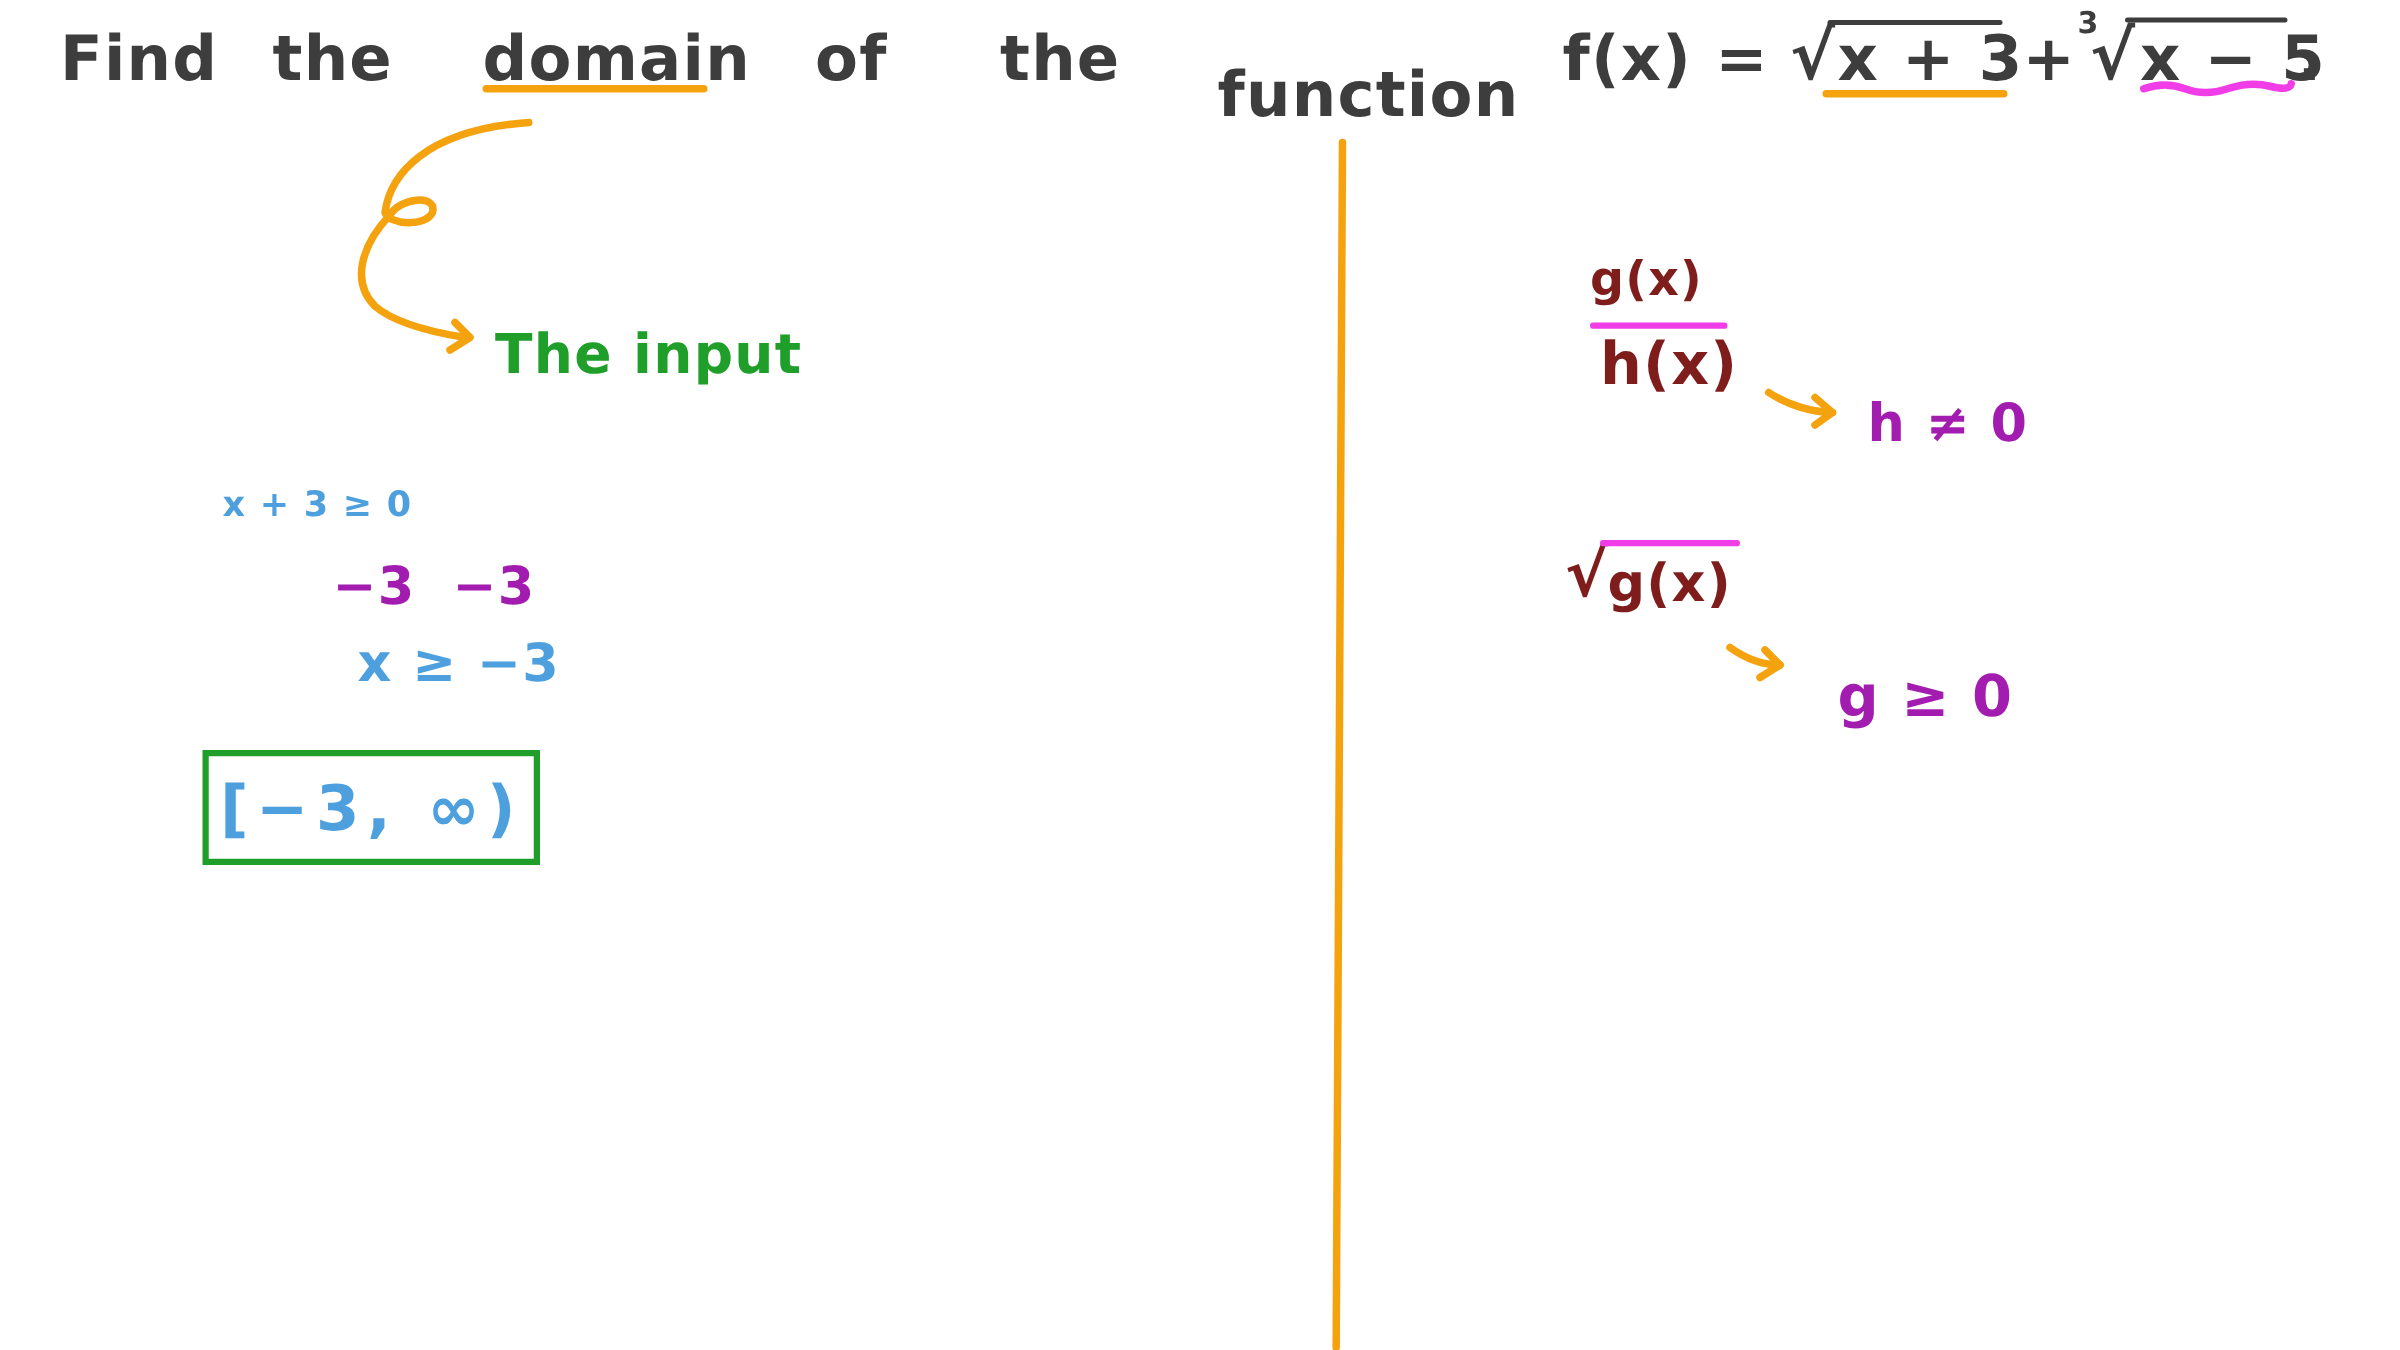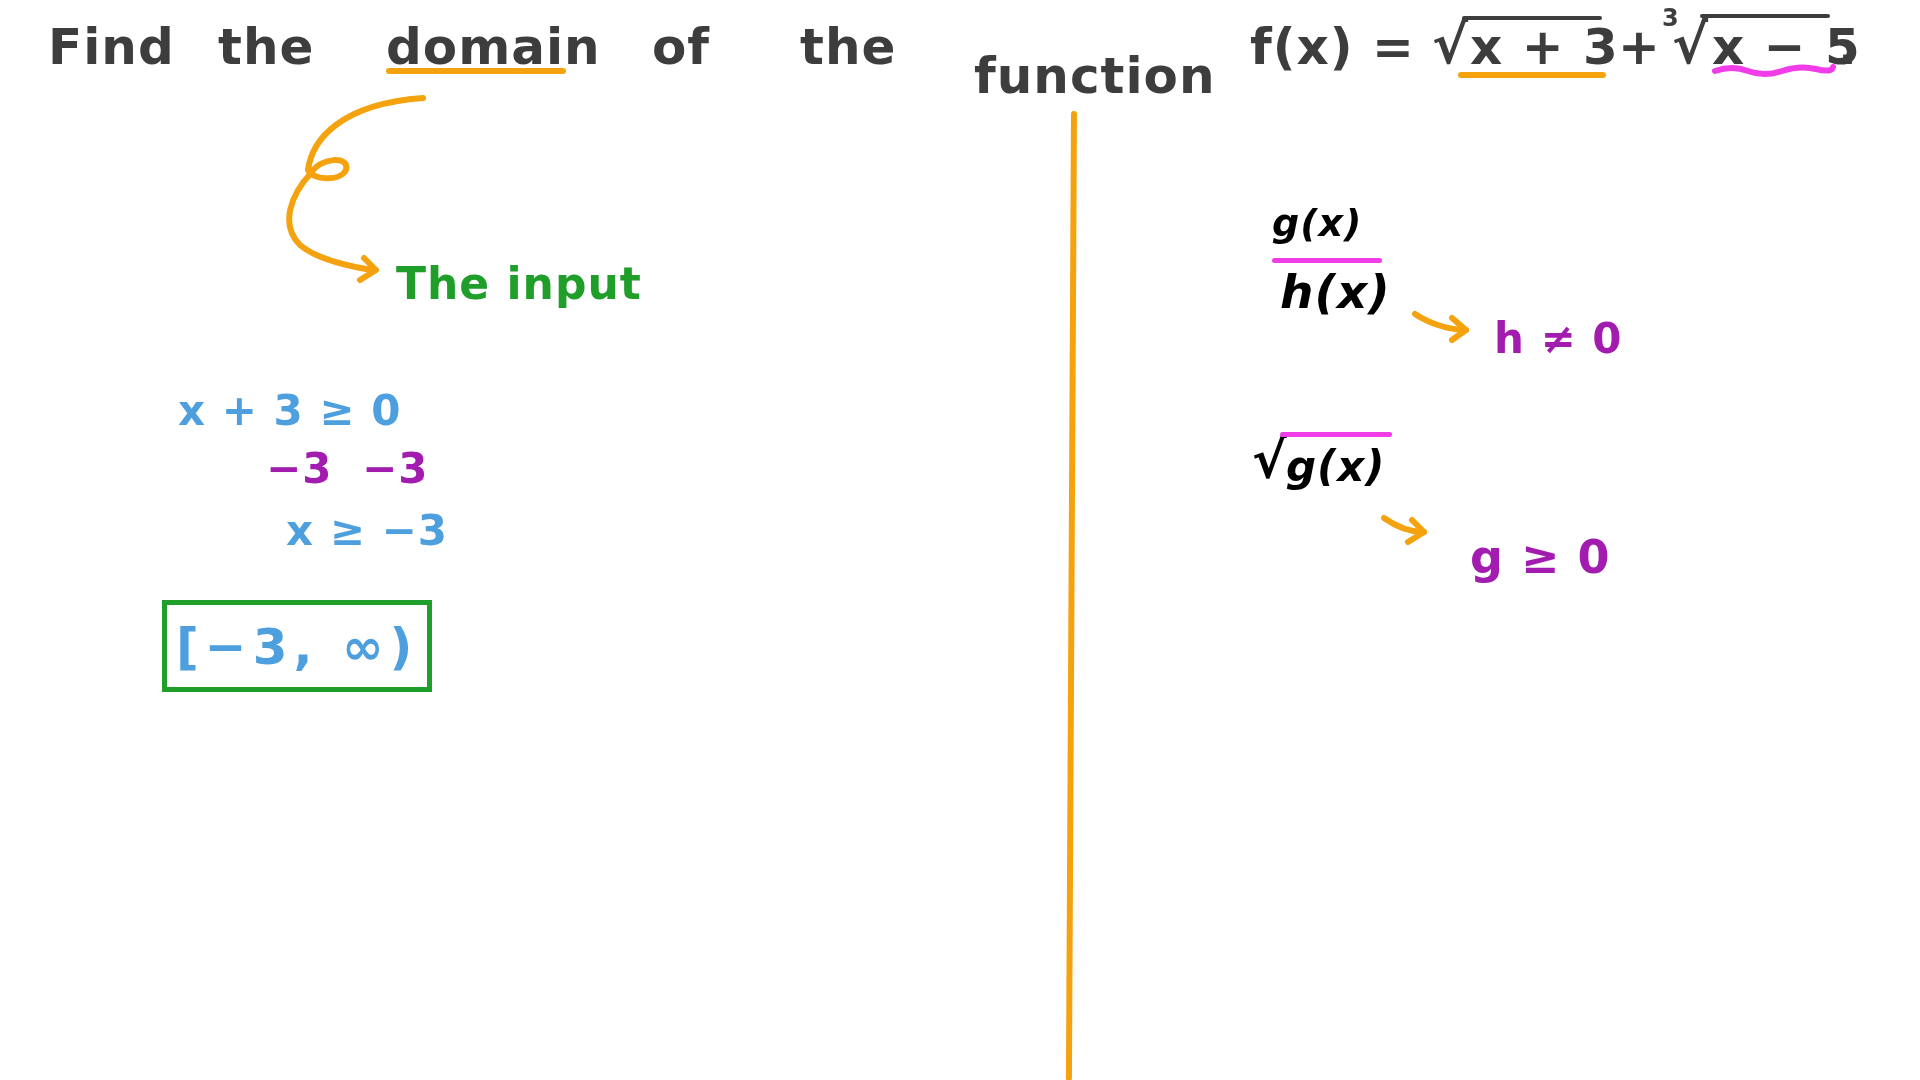--- a/index.html
+++ b/index.html
@@ -19,21 +19,21 @@
       white-space: nowrap;
       font-family: "DejaVu Sans", sans-serif;
       font-weight: bold;
       letter-spacing: 1px;
       line-height: 1;
     }
     .dark { color: #3d3d3d; }
     .orange { color: #a21caf; }
     .green { color: #1f9e2a; }
     .blue { color: #4d9fdd; }
-    .magenta { color: #000000; font-style: italic; }
+    .magenta { color: #7f1d1d; }
 
     .title-word { font-size: 50px; top: 22px; }
 
     .underline {
       position: absolute;
       height: 6px;
       border-radius: 3px;
     }
     .wavy {
       position: absolute;
@@ -109,21 +109,21 @@
 </div>
 
 <svg class="overlay">
   <path d="M 423 98 C 340 104, 312 140, 308 170 C 312 180, 340 182, 346 170 C 350 155, 320 158, 312 172 C 290 195, 280 225, 300 245 C 320 262, 360 268, 372 270" stroke="#f5a20f" stroke-width="6" fill="none" stroke-linecap="round" stroke-linejoin="round"></path>
   <path d="M 364 258 L 376 270 L 360 280" stroke="#f5a20f" stroke-width="6" fill="none" stroke-linecap="round" stroke-linejoin="round"></path>
 </svg>
 
 <span class="hw green" style="left:396px; top:262px; font-size:44px;">The input</span>
 
 <div>
-  <span class="hw blue" style="left:178px; top:390px; font-size:42px;">x + 3 ≥ 0</span>
+  <span class="hw blue" style="left:178px; top:390px; font-size:28px;">x + 3 ≥ 0</span>
   <span class="hw orange" style="left:266px; top:448px; font-size:42px; word-spacing:14px;">−3   −3</span>
   <span class="hw blue" style="left:286px; top:510px; font-size:42px;">x ≥ −3</span>
 </div>
 
 <div class="answer-box"></div>
 <span class="hw blue" style="left:176px; top:622px; font-size:50px; letter-spacing:6px;">[−3, ∞)</span>
 
 <div class="divider"></div>
 
 <div>

